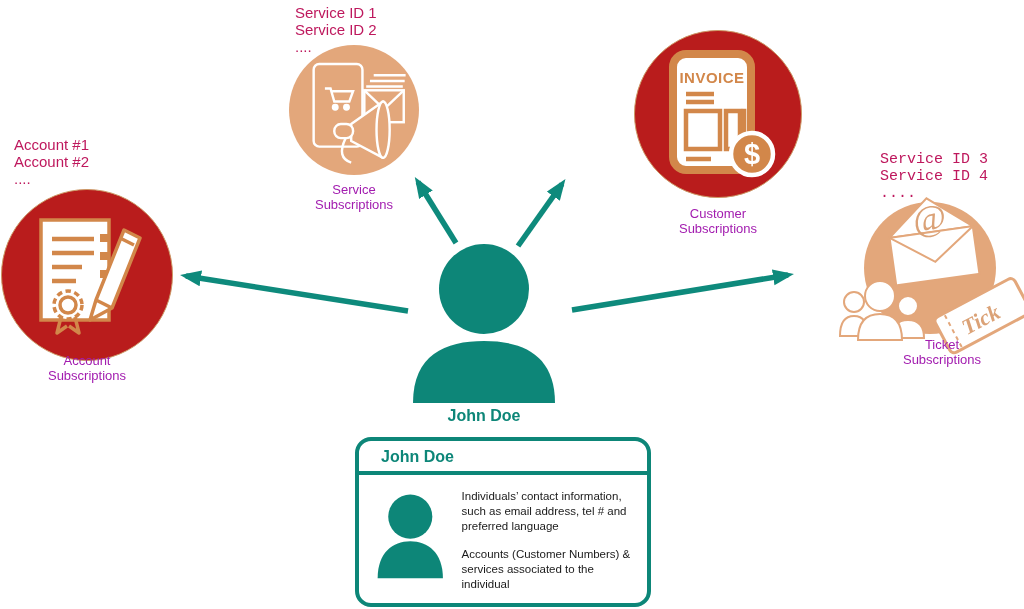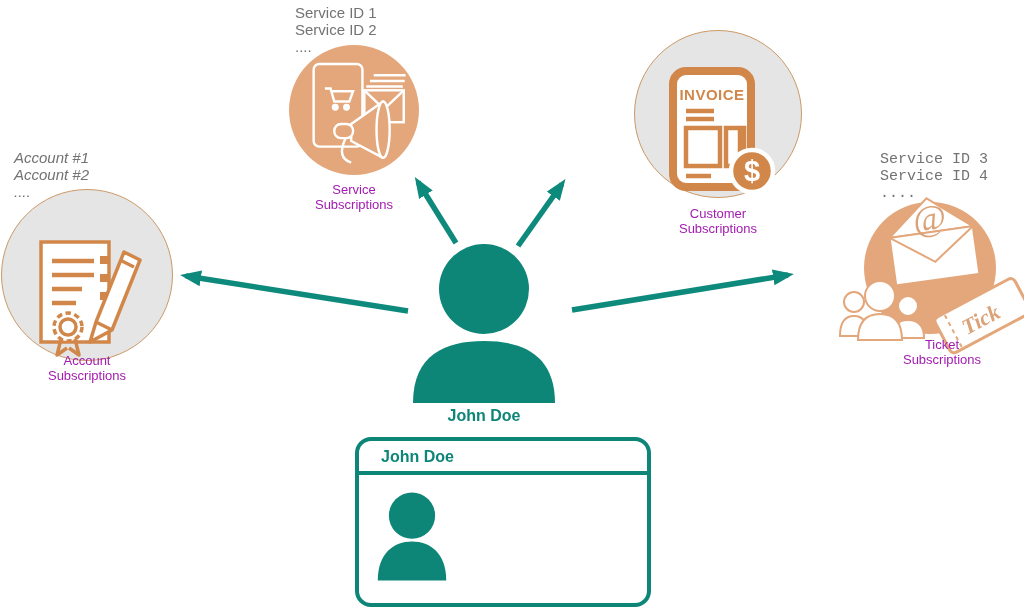--- a/index.html
+++ b/index.html
@@ -10,35 +10,35 @@
     height: 609px;
     background: #ffffff;
     font-family: "Liberation Sans", sans-serif;
     overflow: hidden;
   }
   .abs { position: absolute; }
   .ids {
     white-space: pre-line;
     font-size: 15px;
     line-height: 17px;
-    color: #737373;
+    color: #be185d;
   }
   .caption {
     white-space: pre-line;
     font-size: 13px;
     line-height: 15px;
     color: #a21caf;
     text-align: center;
   }
   .circle-outline {
     border: 1.6px solid #cc9966;
     border-radius: 50%;
-    background: #e5e5e5;
+    background: #b91c1c;
     display: flex;
-    align-items: flex-end;
+    align-items: center;
     justify-content: center;
   }
   .circle-filled {
     border-radius: 50%;
     background: #e3a77b;
     display: flex;
     align-items: center;
     justify-content: center;
   }
   .person-label {
@@ -73,21 +73,21 @@
     color: #1a1a1a;
   }
   .card-text p { margin: 0; }
   .card-text p + p { margin-top: 13px; }
 </style>
 </head>
 <body>
 
 <div id="canvas">
 
-  <div class="abs ids" style="left:14px; top:149px;font-style:italic;">Account #1
+  <div class="abs ids" style="left:14px; top:136px;">Account #1
 Account #2
 ....</div>
 
   <div class="abs circle-outline" style="left:1px; top:189px; width:172px; height:172px;">
     <svg width="118" height="126" viewBox="0 0 118 126">
       <g stroke="#d2874a" stroke-width="3.5" fill="none">
         <rect x="13" y="8" width="68" height="100" fill="#ffffff"></rect>
         <line x1="24" y1="27" x2="66" y2="27" stroke-width="4.5"></line>
         <line x1="24" y1="41" x2="66" y2="41" stroke-width="4.5"></line>
         <line x1="24" y1="55" x2="54" y2="55" stroke-width="4.5"></line>
@@ -207,16 +207,20 @@
     </g>
   </svg>
 
   <div class="abs card" style="left:355px; top:437px; width:296px; height:170px;">
     <div class="card-header">John Doe</div>
     <div class="card-body">
       <svg width="74" height="94" viewBox="0 0 80 96">
         <circle cx="40" cy="26" r="25" fill="#0d8678"></circle>
         <path d="M3,96 C3,67 20,54 40,54 C60,54 77,67 77,96 Z" fill="#0d8678"></path>
       </svg>
+      <div class="card-text">
+        <p>Individuals’ contact information, such as email address, tel # and preferred language</p>
+        <p>Accounts (Customer Numbers) &amp; services associated to the individual</p>
+      </div>
     </div>
   </div>
 
 </div>
 
 </body></html>

